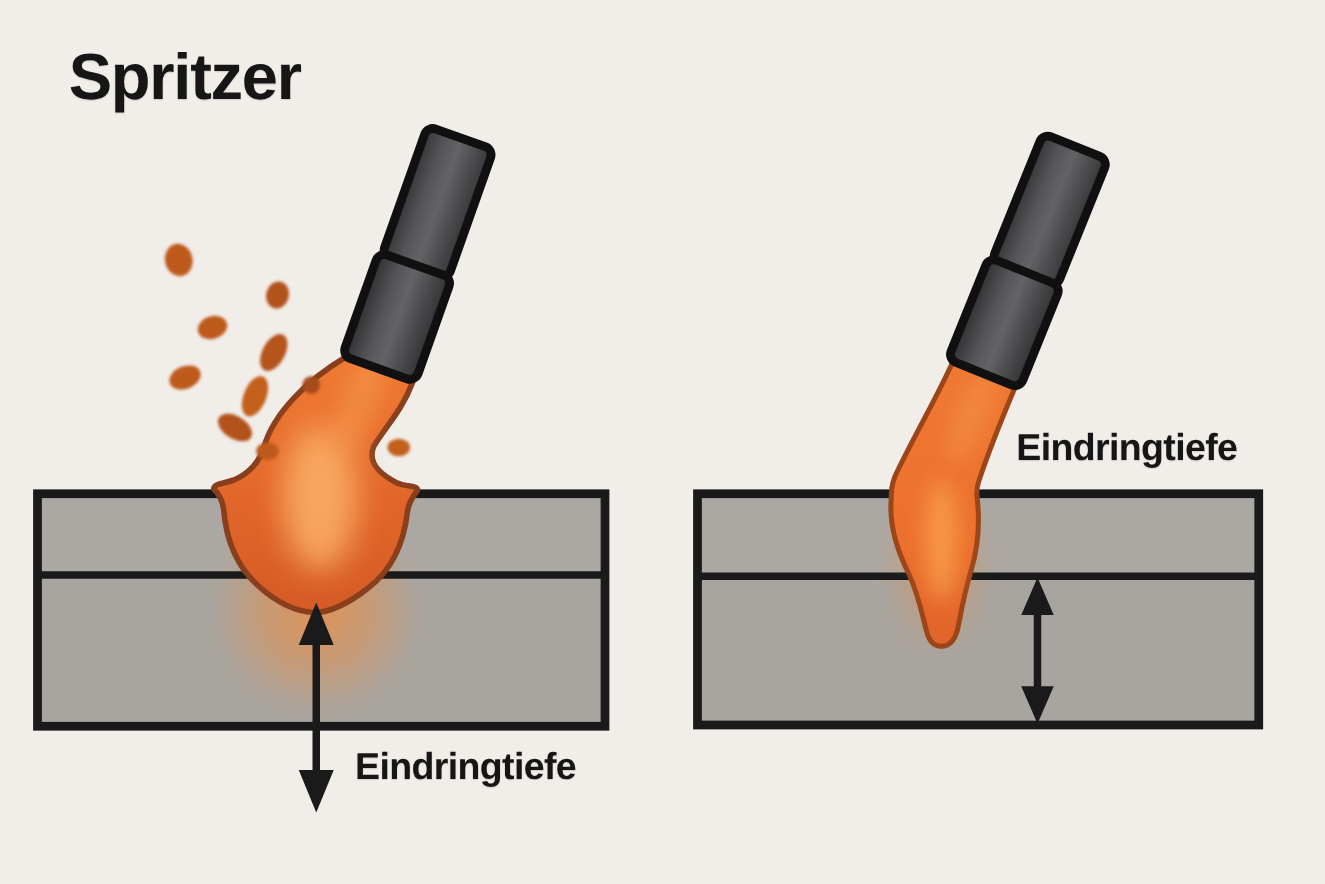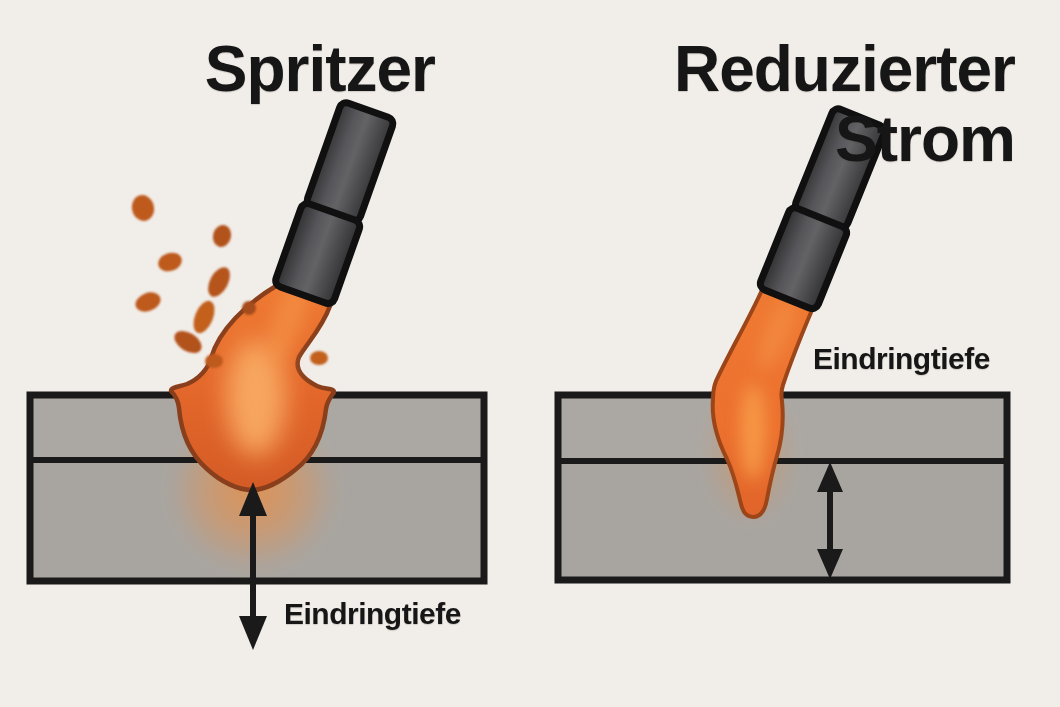--- a/index.html
+++ b/index.html
@@ -1,20 +1,20 @@
 <!DOCTYPE html>
 <html style="--background: #F1EDE9; --metal-plate: #A9A6A2; --outline: #1A1A1A; --molten-orange: #E86C2D; --molten-highlight: #F8AE63; --molten-outline: #8A3F1C; --spatter: #BE5A1F; --torch-body: #4A4A4D; --text: #161616;"><head>
 <meta charset="utf-8">
 <style>
   html,body{margin:0;padding:0;}
   body{font-family:"Liberation Sans","DejaVu Sans",sans-serif;background:var(--background,#F1EDE9);}
   .stage{position:relative;width:1060px;height:707px;background:var(--background,#F1EDE9);overflow:hidden;}
   .stage svg{position:absolute;left:0;top:0;}
-  .panel-title{position:absolute;top:34px;font-weight:bold;font-size:64px;letter-spacing:-1px;
-    color:var(--text,#161616);text-align:right;line-height:1.1;
+  .panel-title{position:absolute;top:34px;font-weight:bold;font-size:52px;letter-spacing:-1px;
+    color:var(--text,#161616);text-align:left;line-height:1.1;
     text-shadow:0 1px 1px rgba(60,50,40,0.18);}
   .title-left{left:55px;width:380px;}
   .title-right{left:565px;width:450px;}
   .depth-label{position:absolute;font-weight:bold;font-size:30px;letter-spacing:-0.5px;
     color:var(--text,#161616);text-shadow:0 1px 1px rgba(60,50,40,0.18);white-space:nowrap;}
   .label-left{left:284px;top:597px;}
   .label-right{left:813px;top:342px;}
 </style>
 </head>
 <body>
@@ -157,16 +157,15 @@
 
       <g fill="#1A1A1A" stroke="none">
         <line x1="830" y1="484" x2="830" y2="558" stroke="#1A1A1A" stroke-width="6"></line>
         <polygon points="830,462 843,492 817,492"></polygon>
         <polygon points="830,579 843,549 817,549"></polygon>
       </g>
     </g>
   </svg>
 
   <div class="panel-title title-left">Spritzer</div>
-  <div class="panel-title title-right">Reduzierter Strom</div>
   <div class="depth-label label-left">Eindringtiefe</div>
   <div class="depth-label label-right">Eindringtiefe</div>
 </div>
 
 </body></html>

